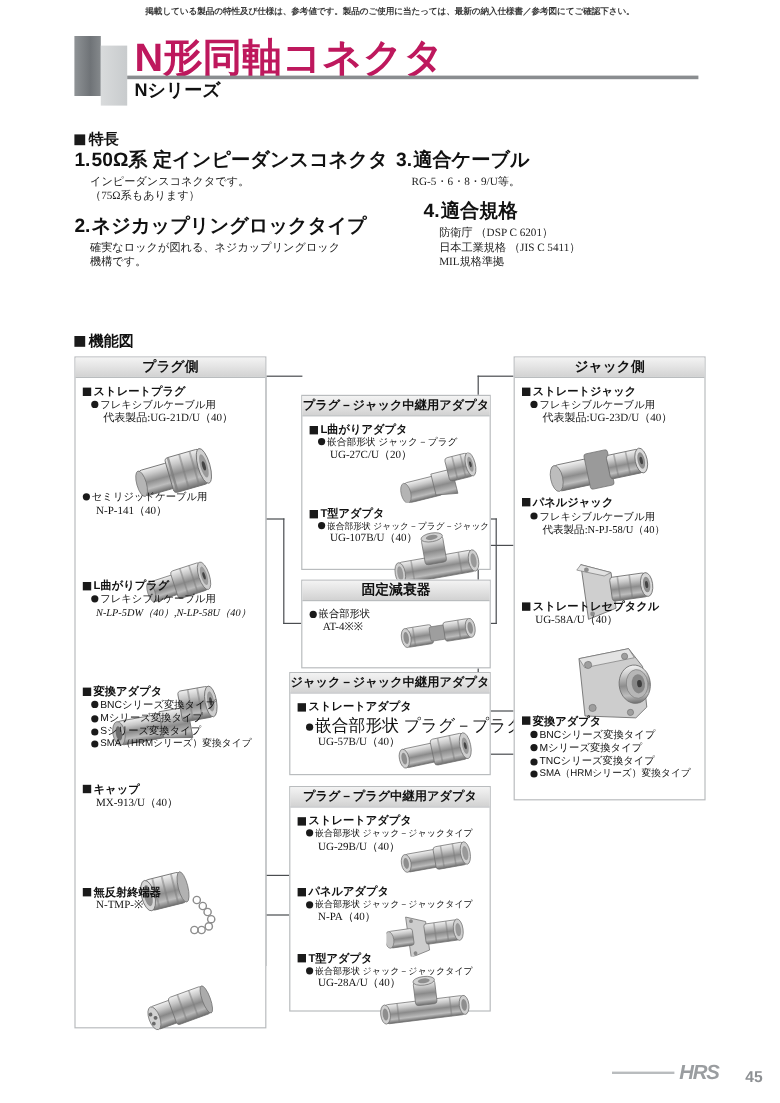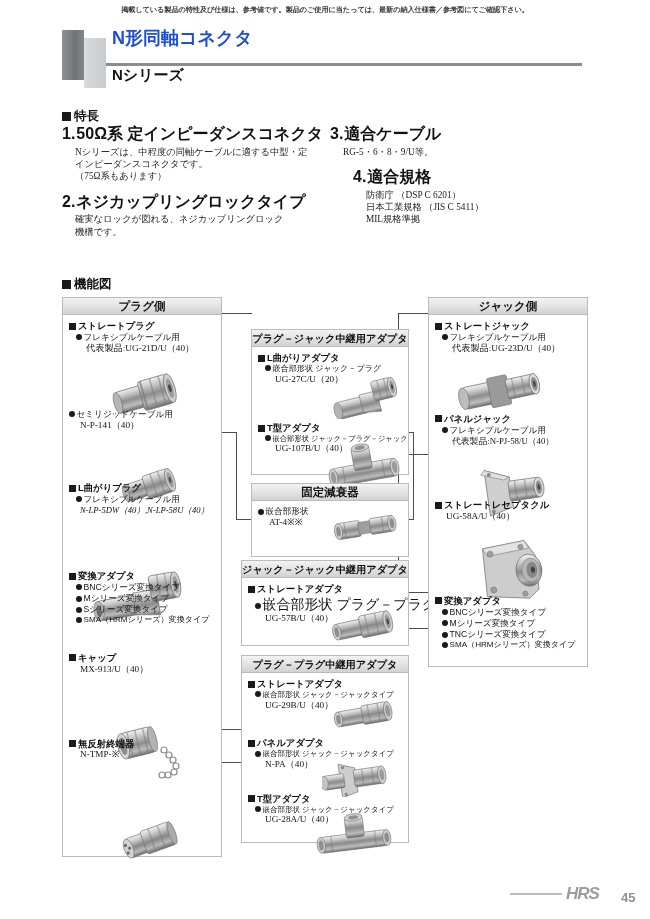--- a/index.html
+++ b/index.html
@@ -46,24 +46,24 @@
   }
   .title-bar-light {
     position: absolute;
     left: 22px; top: 8px;
     width: 22px; height: 50px;
     background: linear-gradient(to right, #d9dbdc 0%, #c8cbcd 100%);
   }
   .title-main {
     position: absolute;
     left: 50px; top: -4px;
-    font-size: 18px;
+    font-size: 33px;
     font-weight: bold;
     letter-spacing: 0px;
-    color: #1d4ed8;
+    color: #be185d;
   }
   .title-rule {
     position: absolute;
     left: 44px; top: 33px;
     width: 476px; height: 2.5px;
     background: #8a8d90;
   }
   .title-sub {
     position: absolute;
     left: 50px; top: 36px;
@@ -225,21 +225,20 @@
   <span class="sq"></span><span>特長</span>
 </div>
 
 <div class="feat-col" style="left:62px; top:124px; width:260px;">
 
   <div class="feat-item">
     <div class="feat-title">
       <span class="feat-num">1.</span><span>50Ω系 定インピーダンスコネクタ</span>
     </div>
     <div class="feat-body">
-      <div>Nシリーズは、中程度の同軸ケーブルに適する中型・定</div>
       <div>インピーダンスコネクタです。</div>
       <div>（75Ω系もあります）</div>
     </div>
   </div>
 
   <div class="feat-item" style="margin-top:9px;">
     <div class="feat-title">
       <span class="feat-num">2.</span><span>ネジカップリングロックタイプ</span>
     </div>
     <div class="feat-body">

